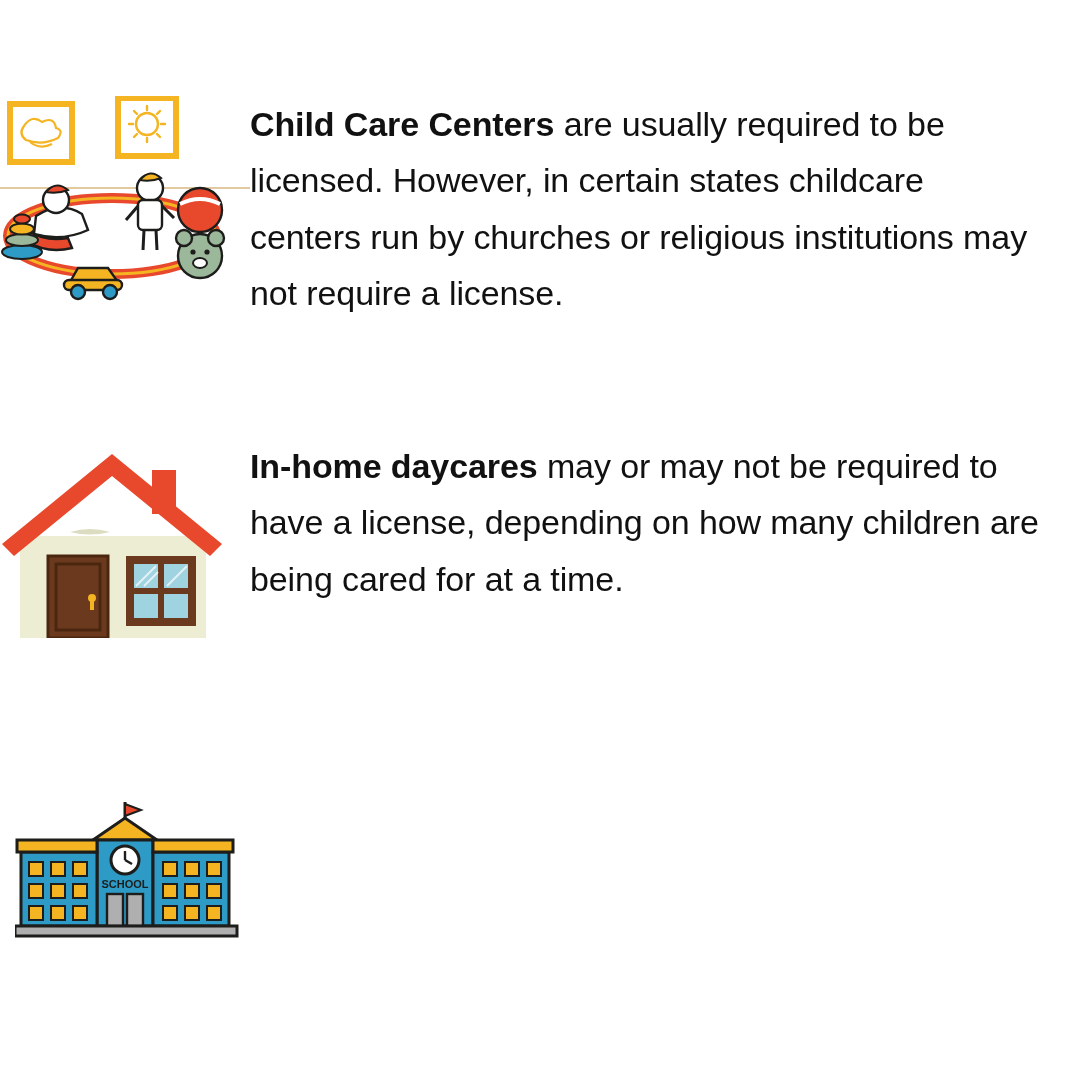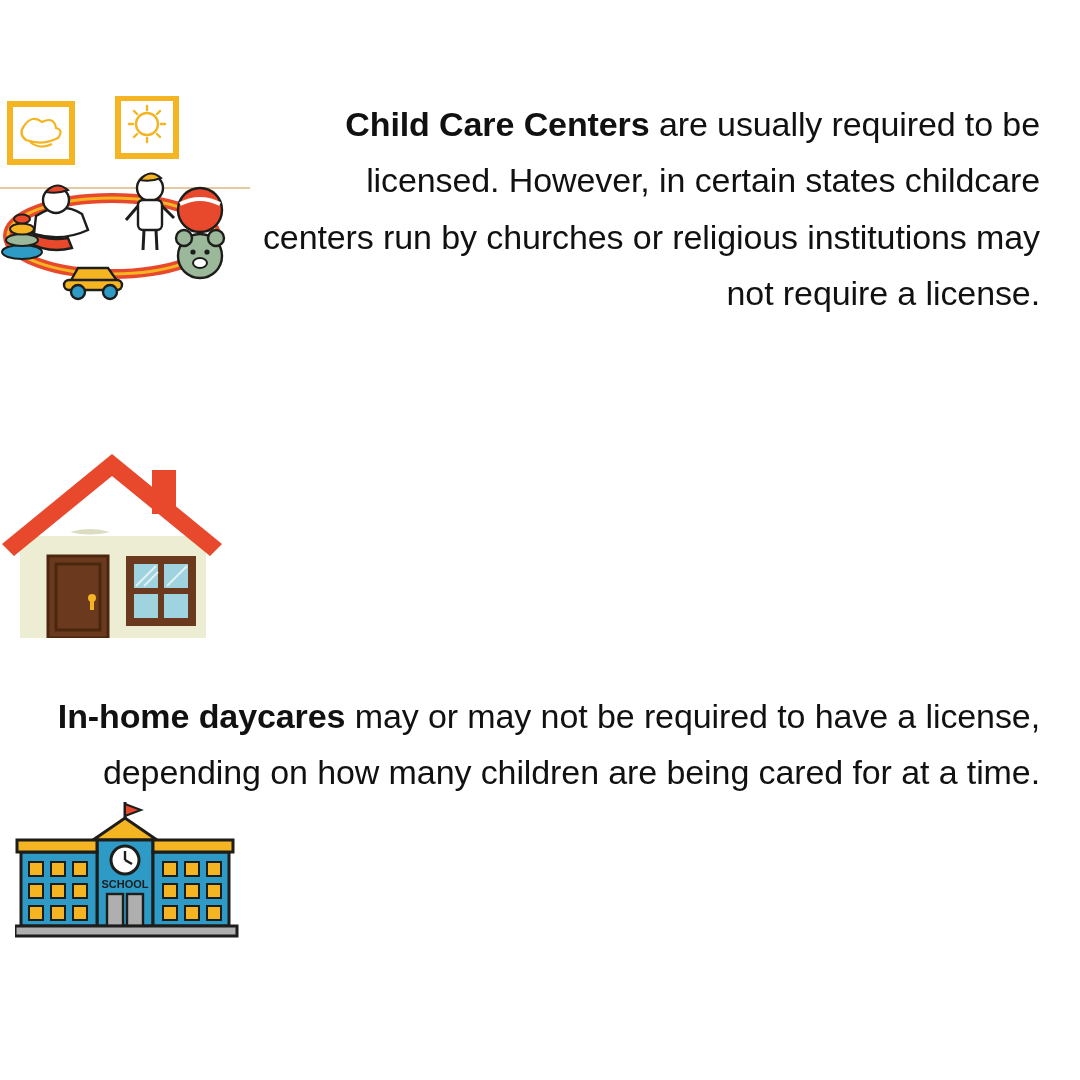--- a/index.html
+++ b/index.html
@@ -12,21 +12,20 @@
     background: #ffffff;
     font-family: "Liberation Sans", sans-serif;
     color: #1a1a1a;
     overflow: hidden;
   }
   .page {
     position: relative;
     width: 954px;
     height: 1080px;
     box-sizing: border-box;
-    text-align: right;
   }
   .row {
     position: absolute;
     display: flex;
     align-items: flex-start;
     left: 0;
     width: 1080px;
   }
   .illus {
     position: relative;
@@ -41,21 +40,21 @@
     line-height: 1.66;
     color: #111111;
     letter-spacing: -0.1px;
   }
   .copy b {
     font-weight: bold;
   }
 
   
   #row-centers { top: 96px; }
-  #row-inhome  { top: 438px; flex-direction: column; }
+  #row-inhome  { top: 438px; }
   #row-school  { top: 780px; }
 
   
   .playroom { position: absolute; left: 0; top: 0; width: 250px; height: 210px; }
 
   
   .house { position: absolute; left: 0; top: 10px; width: 230px; height: 190px; }
 
   
   .school { position: absolute; left: 15px; top: 20px; width: 230px; height: 150px; }

